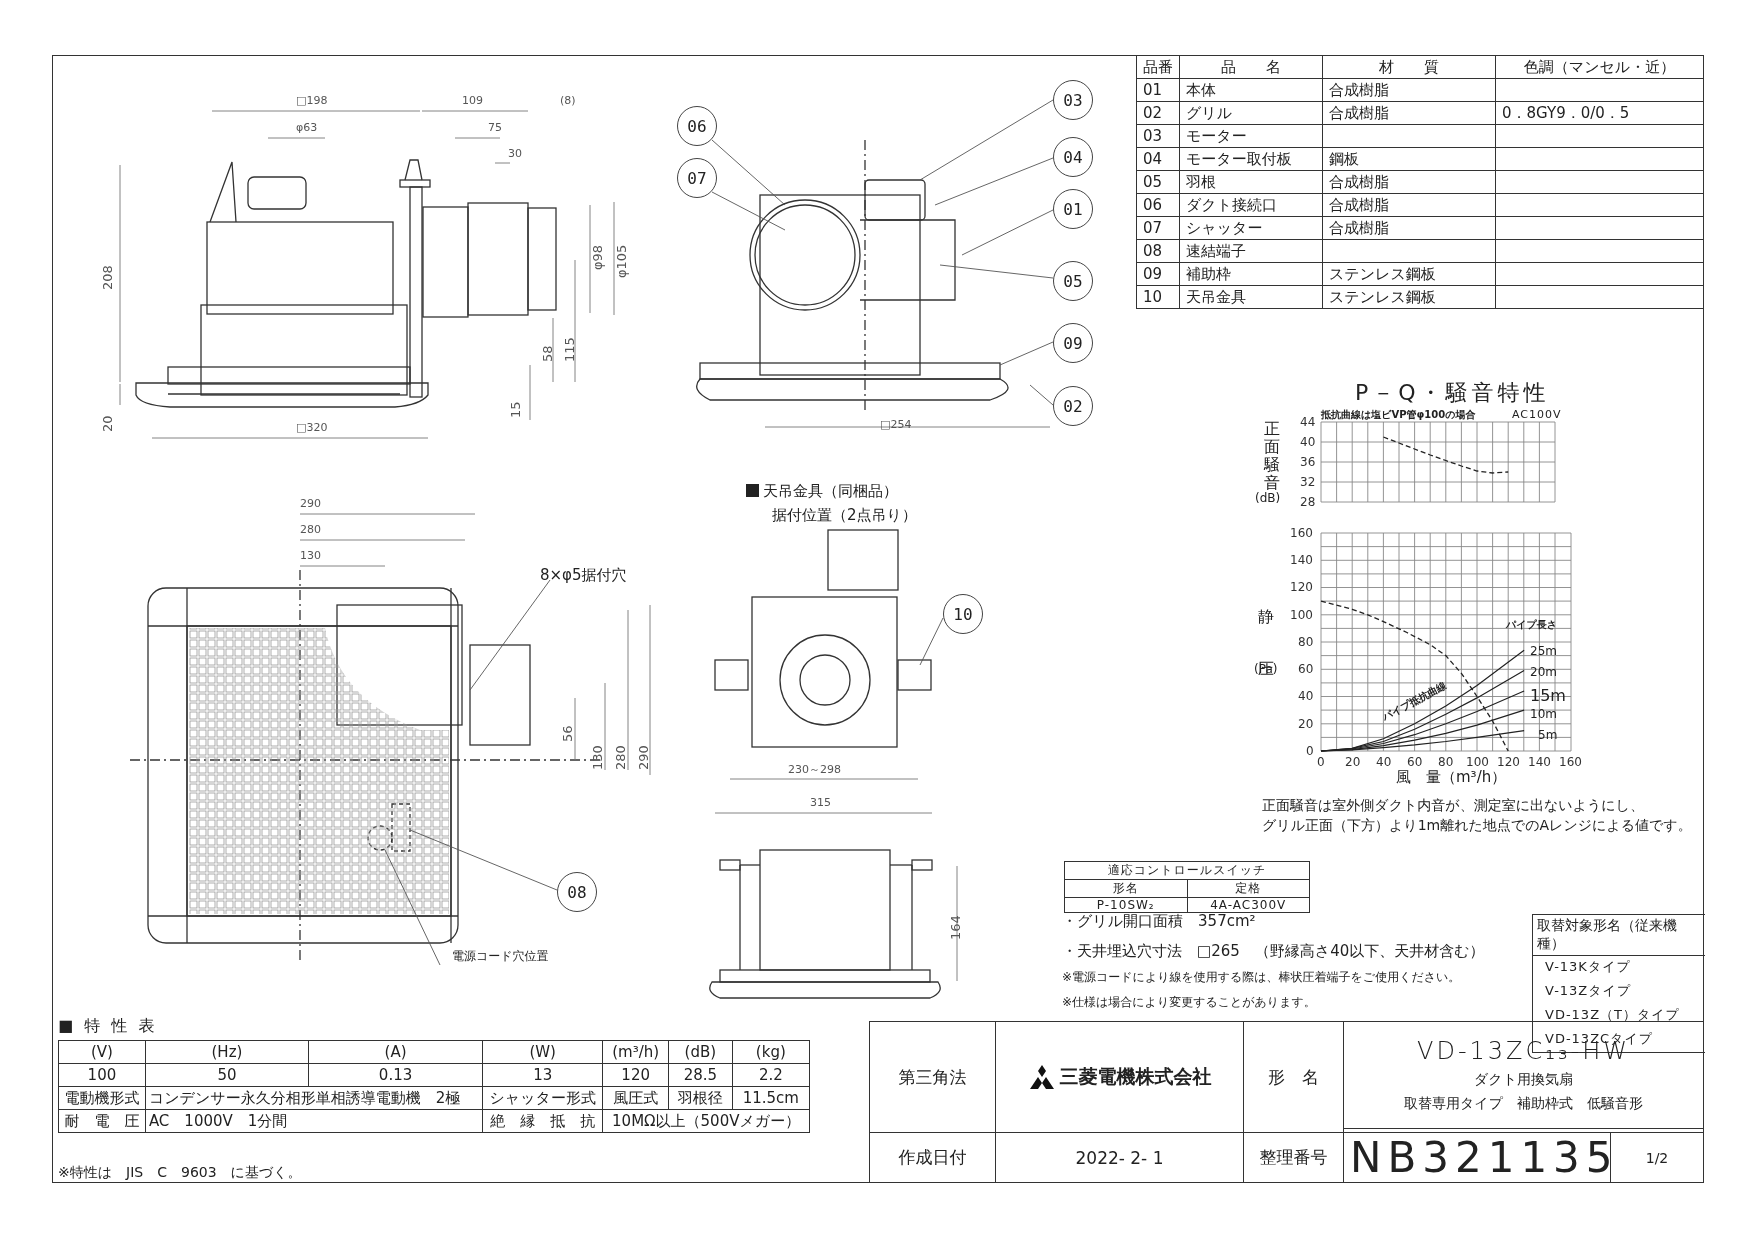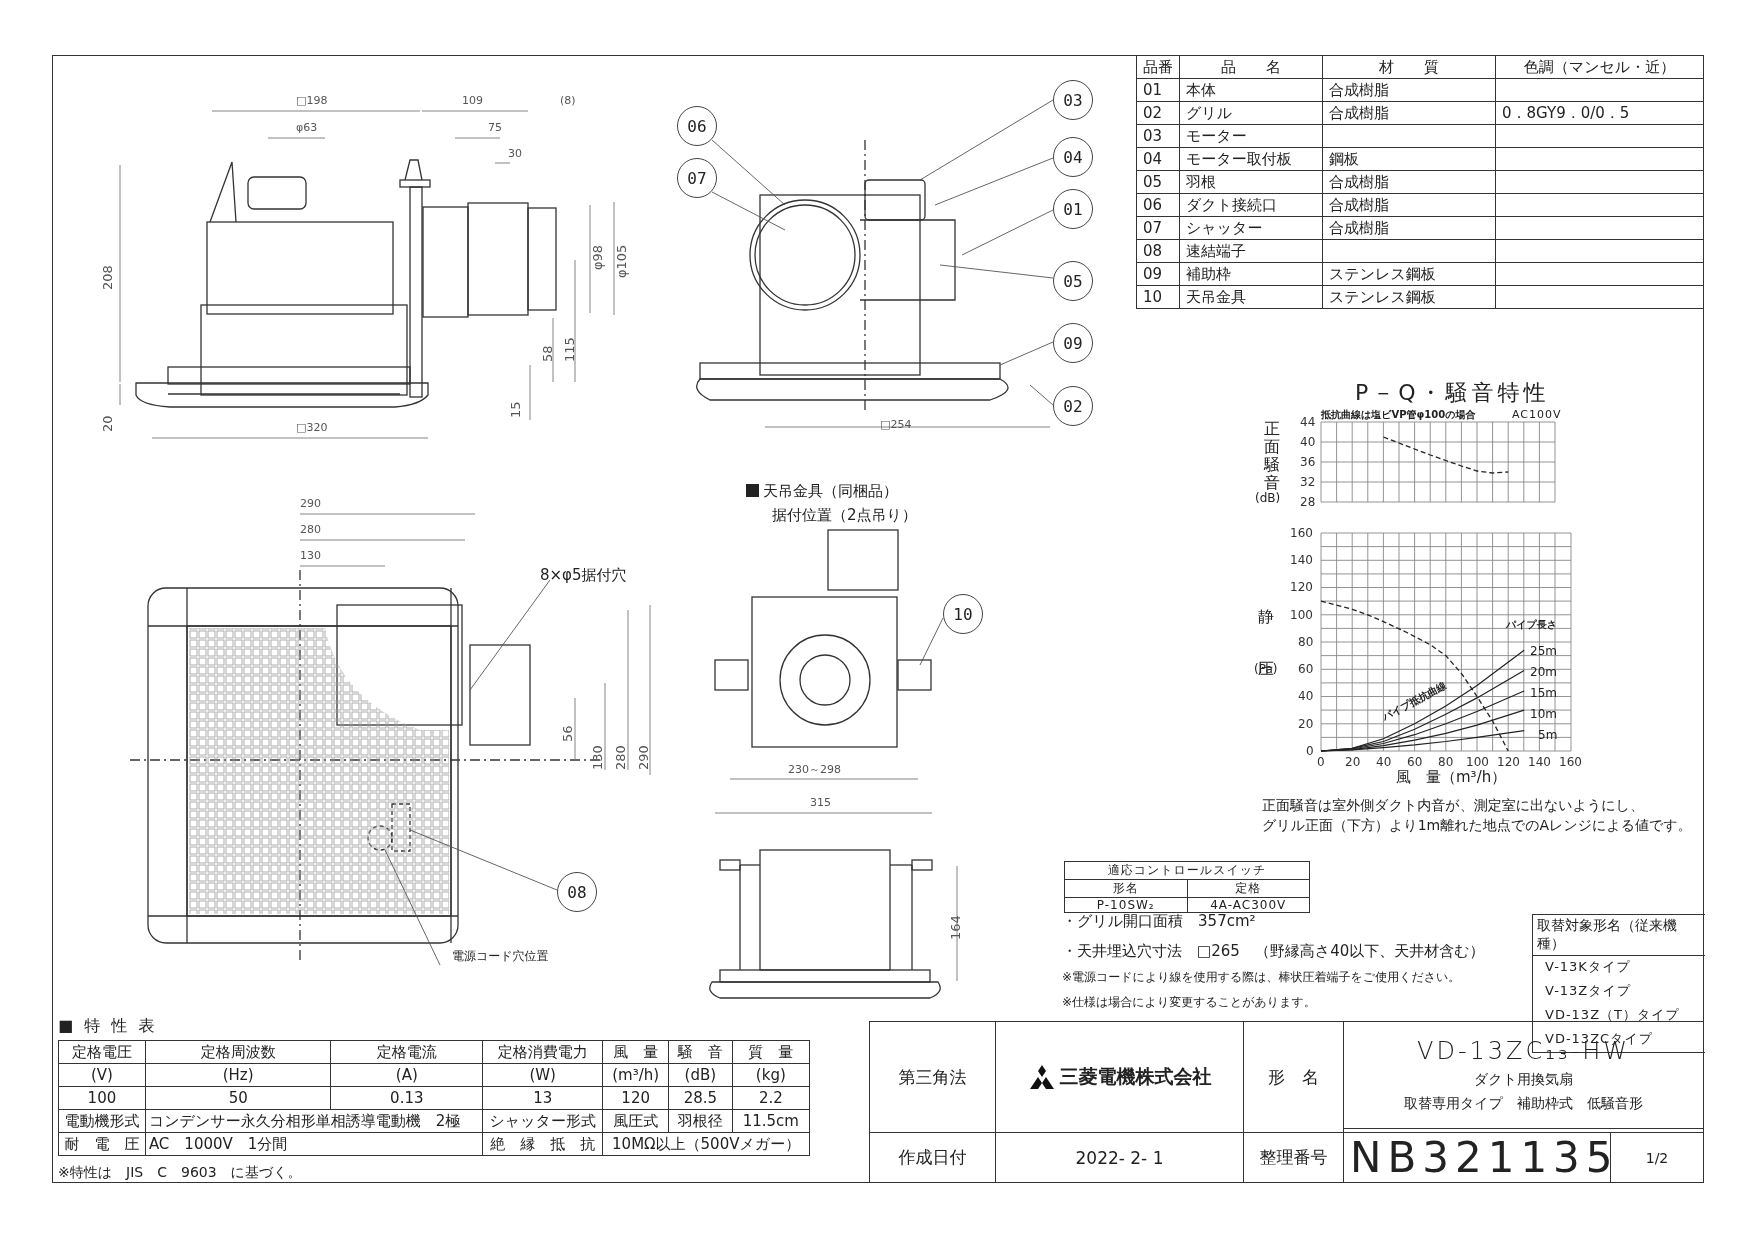--- a/index.html
+++ b/index.html
@@ -359,21 +359,21 @@
 <div class="axis-t" style="left:1497px;top:755px">120</div>
 <div class="axis-t" style="left:1528px;top:755px">140</div>
 <div class="axis-t" style="left:1559px;top:755px">160</div>
 
 <div class="abs" style="left:1396px;top:768px;font-size:15px">風　量（m³/h）</div>
 <div class="abs" style="left:1258px;top:604px;font-size:16px;line-height:26px">静<br><br>圧</div>
 <div class="abs" style="left:1254px;top:662px;font-size:12px">(Pa)</div>
 <div class="abs" style="left:1506px;top:618px;font-size:10px;font-weight:bold">パイプ長さ</div>
 <div class="abs" style="left:1530px;top:644px;font-size:12px">25m</div>
 <div class="abs" style="left:1530px;top:665px;font-size:12px">20m</div>
-<div class="abs" style="left:1530px;top:686px;font-size:12px">15m</div>
+<div class="abs" style="left:1530px;top:686px;font-size:16px">15m</div>
 <div class="abs" style="left:1530px;top:707px;font-size:12px">10m</div>
 <div class="abs" style="left:1538px;top:728px;font-size:12px">5m</div>
 <div class="abs" style="left:1380px;top:712px;font-size:10px;font-weight:bold;transform:rotate(-28deg);transform-origin:left top">パイプ抵抗曲線</div>
 
 <div class="abs note" style="left:1262px;top:797px;font-size:14px">正面騒音は室外側ダクト内音が、測定室に出ないようにし、</div>
 <div class="abs note" style="left:1262px;top:817px;font-size:14px">グリル正面（下方）より1m離れた地点でのAレンジによる値です。</div>
 
 <table class="sw">
   <tbody>
       <tr>
@@ -398,29 +398,20 @@
   <div class="hd">取替対象形名（従来機種）</div>
   <div class="it">V-13Kタイプ</div>
   <div class="it">V-13Zタイプ</div>
   <div class="it">VD-13Z（T）タイプ</div>
   <div class="it">VD-13ZCタイプ</div>
 </div>
 
 <div class="abs" style="left:58px;top:1016px;font-size:16px;letter-spacing:3px">■ 特 性 表</div>
 <table class="specs">
   <tbody>
-      <tr>
-    <td colspan="1">定格電圧</td>
-    <td colspan="2">定格周波数</td>
-    <td colspan="2">定格電流</td>
-    <td colspan="1">定格消費電力</td>
-    <td colspan="1">風　量</td>
-    <td colspan="2">騒　音</td>
-    <td colspan="1">質　量</td>
-  </tr>
   <tr>
     <td>(V)</td>
     <td colspan="2">(Hz)</td>
     <td colspan="2">(A)</td>
     <td>(W)</td>
     <td>(m³/h)</td>
     <td colspan="2">(dB)</td>
     <td>(kg)</td>
   </tr>
   <tr>

